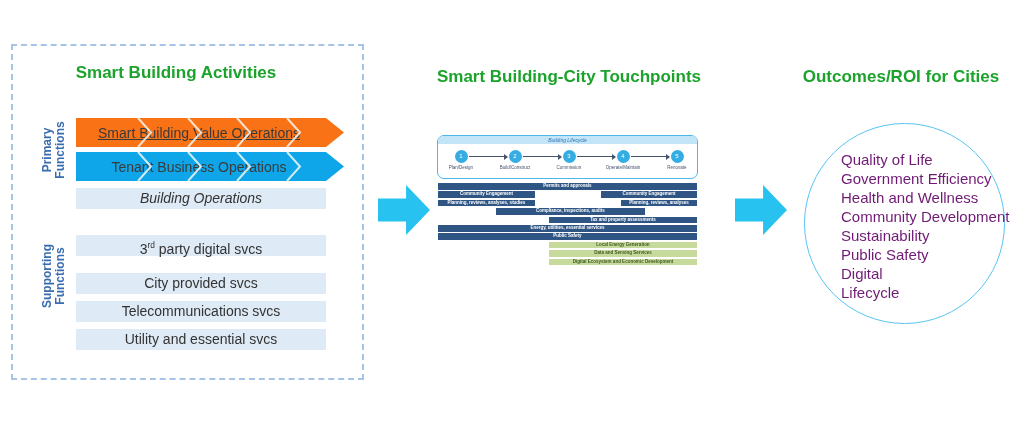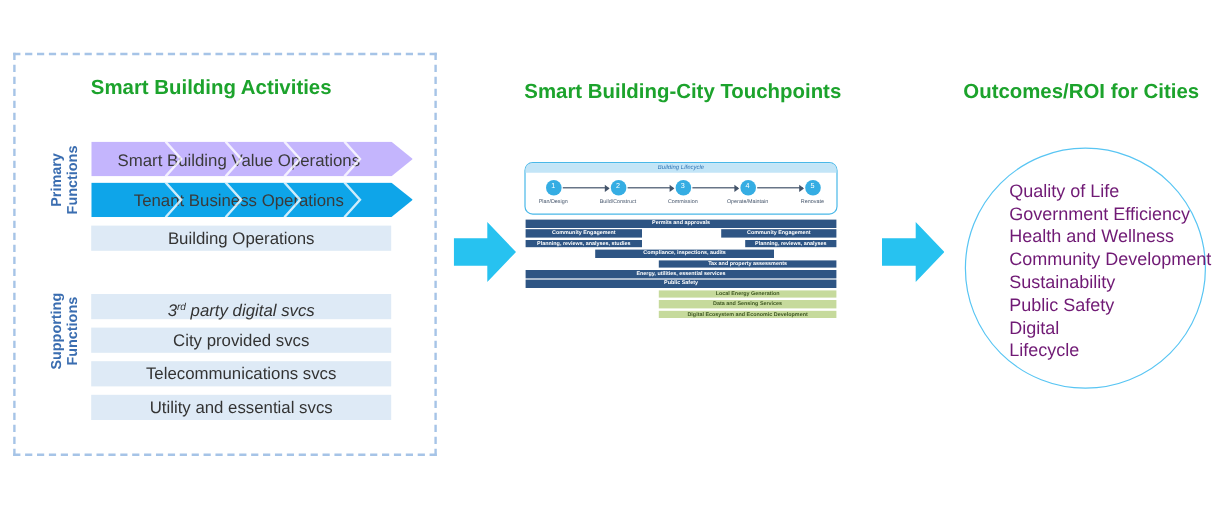--- a/index.html
+++ b/index.html
@@ -17,21 +17,21 @@
   .vlabel { position:absolute; transform:translate(-50%,-50%) rotate(-90deg);
             font-weight:bold; font-size:12px; line-height:13px; color:#3A6DB0;
             text-align:center; white-space:normal; }
 
   .chev-band { position:absolute; left:76px; width:268px; height:29px; }
   .chev-bg { position:absolute; inset:0;
              clip-path:polygon(0 0, 250px 0, 268px 50%, 250px 100%, 0 100%);
              display:flex; align-items:center; justify-content:center;
              padding-right:22px; box-sizing:border-box;
              font-size:14px; color:#3A3A3A; }
-  .chev-gray { background:#c4b5fd; }
+  .chev-gray { background:#f97316;text-decoration:underline; }
   .chev-tan  { background:#0ea5e9; }
   .chev-svg  { position:absolute; inset:0; pointer-events:none; }
 
   .row-blue { position:absolute; left:76px; width:250px; height:21px;
               background:#DEEAF6; font-size:14px; color:#333333;
               text-align:center; line-height:21px; }
   .row-blue sup { font-size:0.6em; }
 
   .flow-arrow { position:absolute; width:52px; height:50px; background:#27C2F0;
                 clip-path:polygon(0 27%, 54% 27%, 54% 0, 100% 50%, 54% 100%, 54% 73%, 0 73%); }
@@ -93,22 +93,22 @@
   <div class="chev-band" style="top:152px;">
     <div class="chev-bg chev-tan">Tenant Business Operations</div>
     <svg class="chev-svg" viewBox="0 0 268 29">
       <polyline points="62,0 75,14.5 62,29" fill="none" stroke="#ffffff" stroke-width="2" opacity="0.8"></polyline>
       <polyline points="112,0 125,14.5 112,29" fill="none" stroke="#ffffff" stroke-width="2" opacity="0.8"></polyline>
       <polyline points="161,0 174,14.5 161,29" fill="none" stroke="#ffffff" stroke-width="2" opacity="0.8"></polyline>
       <polyline points="211,0 224,14.5 211,29" fill="none" stroke="#ffffff" stroke-width="2" opacity="0.8"></polyline>
     </svg>
   </div>
 
-  <div class="row-blue" style="top:188px;">Building Operations</div>
-  <div class="row-blue" style="top:245px;font-style:italic;">3<sup>rd</sup> party digital svcs</div>
+  <div class="row-blue" style="top:188px;font-style:italic;">Building Operations</div>
+  <div class="row-blue" style="top:235px;">3<sup>rd</sup> party digital svcs</div>
   <div class="row-blue" style="top:273px;">City provided svcs</div>
   <div class="row-blue" style="top:301px;">Telecommunications svcs</div>
   <div class="row-blue" style="top:329px;">Utility and essential svcs</div>
 
   <div class="flow-arrow" style="left:378px; top:185px;"></div>
   <div class="flow-arrow" style="left:735px; top:185px;"></div>
 
   <div class="sec-title" style="left:419px; top:67px;">Smart Building-City Touchpoints</div>
 
   <div class="lc-box">

